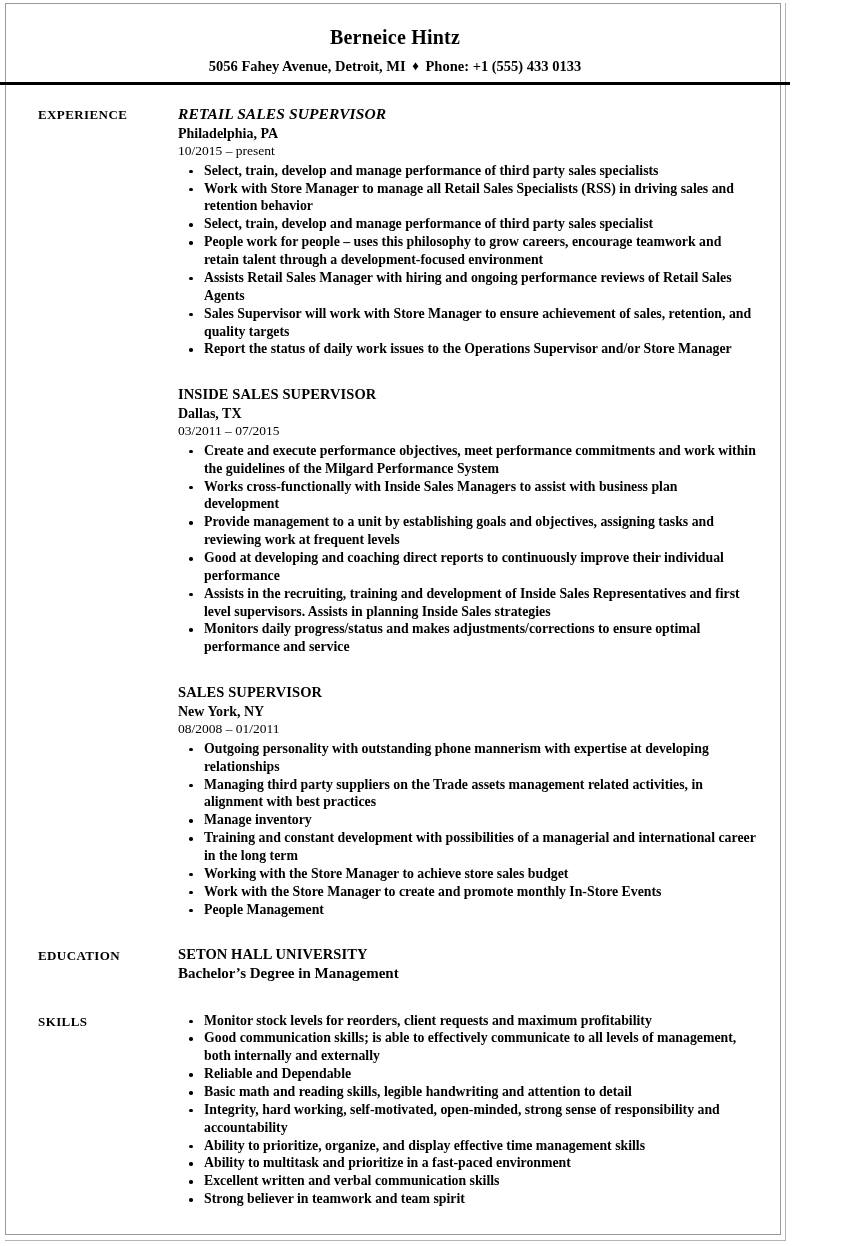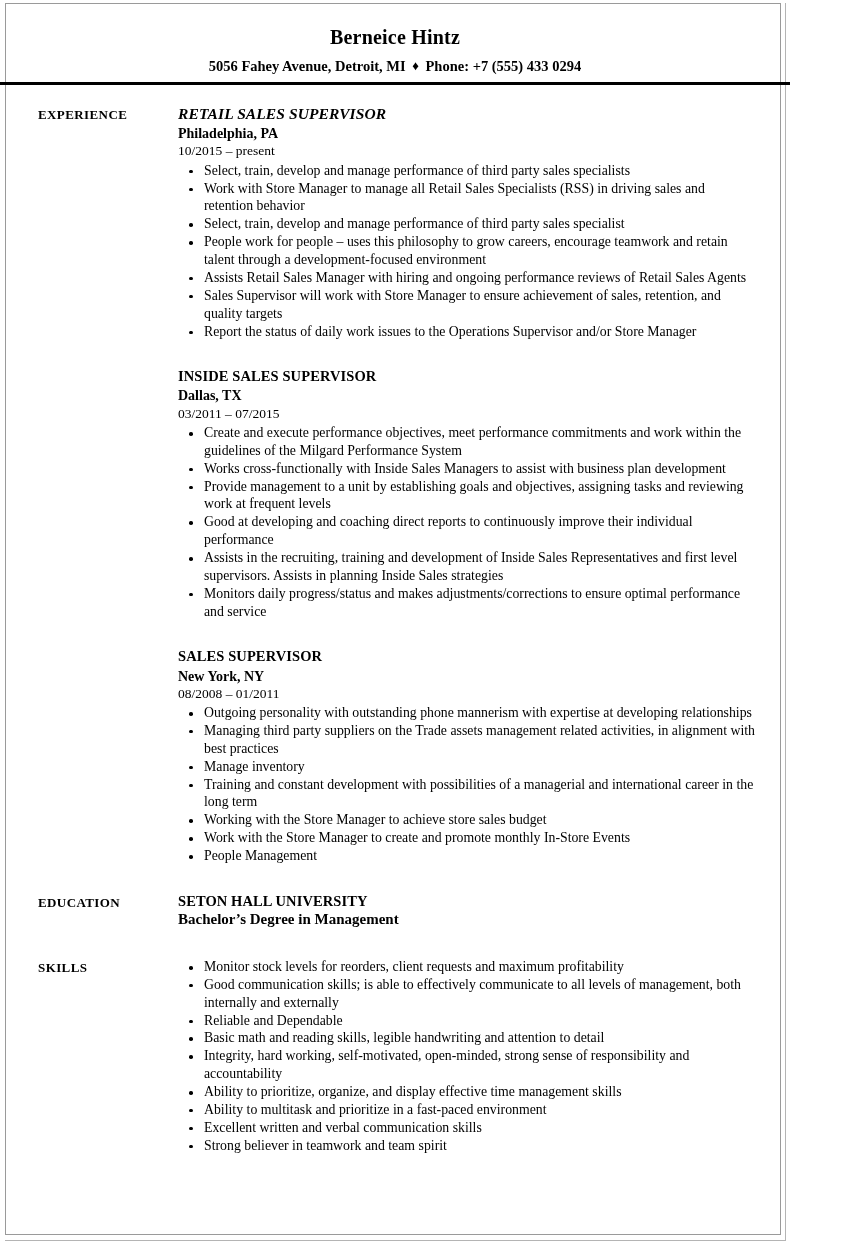--- a/index.html
+++ b/index.html
@@ -120,20 +120,21 @@
     font-size: 13.5px;
     line-height: 1.22;
     margin-top: 1px;
   }
 
   
   ul.bullets {
     list-style: none;
     margin: 2px 0 0 0;
     padding: 0;
+    font-weight: bold;
   }
   ul.bullets > li {
     position: relative;
     padding-left: 26px;
     font-size: 13.8px;
     line-height: 1.295;
     margin: 0;
     text-align: left;
   }
   ul.bullets > li::before {
@@ -170,21 +171,21 @@
   <div class="page-frame-outer"></div>
   <div class="page-frame"></div>
 
   <div class="content">
 
     <div class="header">
       <div class="cand-name">Berneice Hintz</div>
       <div class="cand-contact">
         <span>5056 Fahey Avenue, Detroit, MI</span>
         <span class="diamond">♦</span>
-        <span>Phone: +7 (555) 433 0294</span>
+        <span>Phone: +1 (555) 433 0133</span>
       </div>
       <div class="rule"></div>
     </div>
 
     <div class="section" id="section-experience">
       <div class="sec-label">EXPERIENCE</div>
       <div class="sec-body">
 
         <div class="job first">
           <div class="job-title">RETAIL SALES SUPERVISOR</div>

